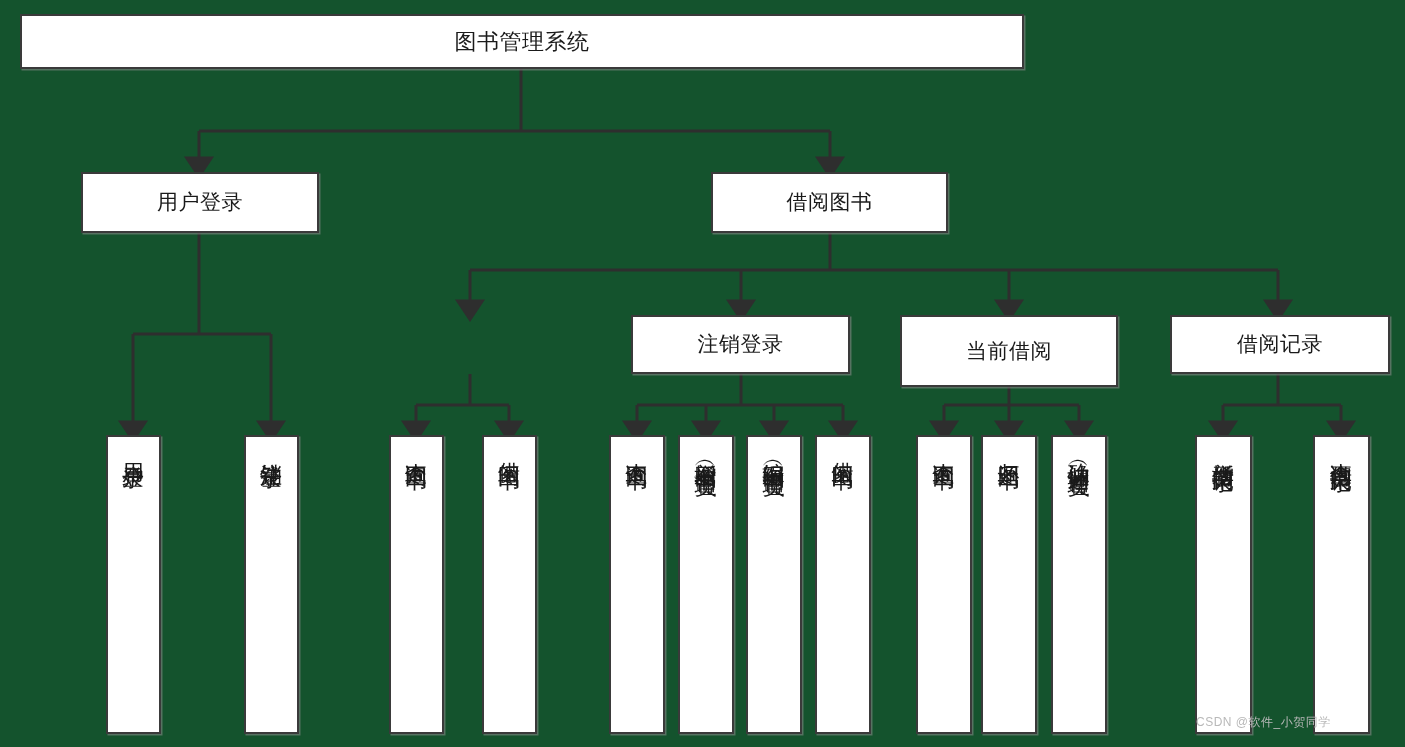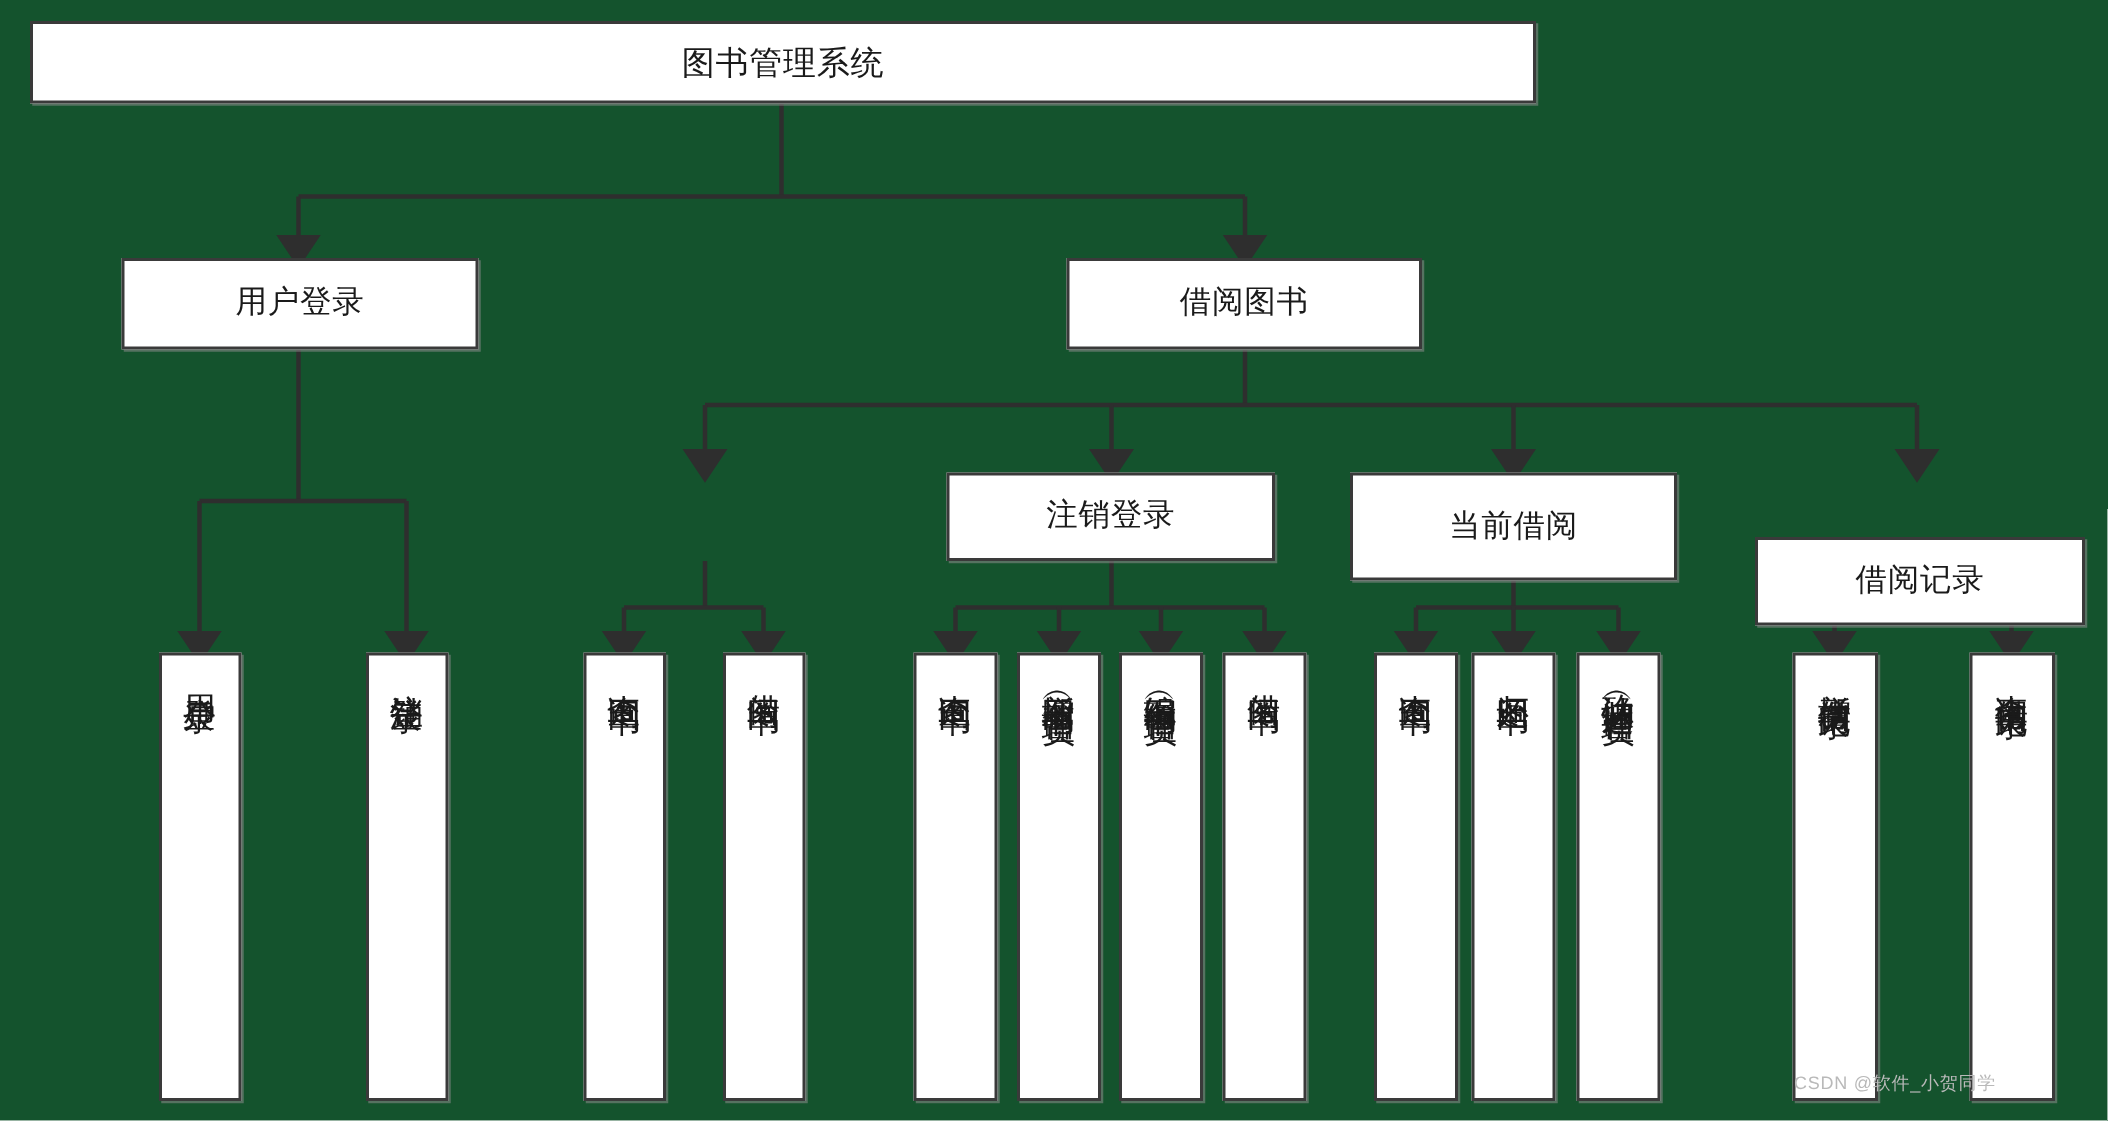--- a/index.html
+++ b/index.html
@@ -138,21 +138,21 @@
 
 
   <div class="node h" style="left:631px; top:315px; width:219px; height:59px;">
     <span class="label">注销登录</span>
   </div>
 
   <div class="node h" style="left:900px; top:315px; width:218px; height:72px;">
     <span class="label">当前借阅</span>
   </div>
 
-  <div class="node h" style="left:1170px; top:315px; width:220px; height:59px;margin-top:43px;">
+  <div class="node h" style="left:1170px; top:315px; width:220px; height:59px;">
     <span class="label">借阅记录</span>
   </div>
 
   <div class="node v" style="left:106px; top:435px; width:55px; height:299px;">
     <span class="label">用户登录</span>
   </div>
 
   <div class="node v" style="left:244px; top:435px; width:55px; height:299px;">
     <span class="label">注销登录</span>
   </div>

